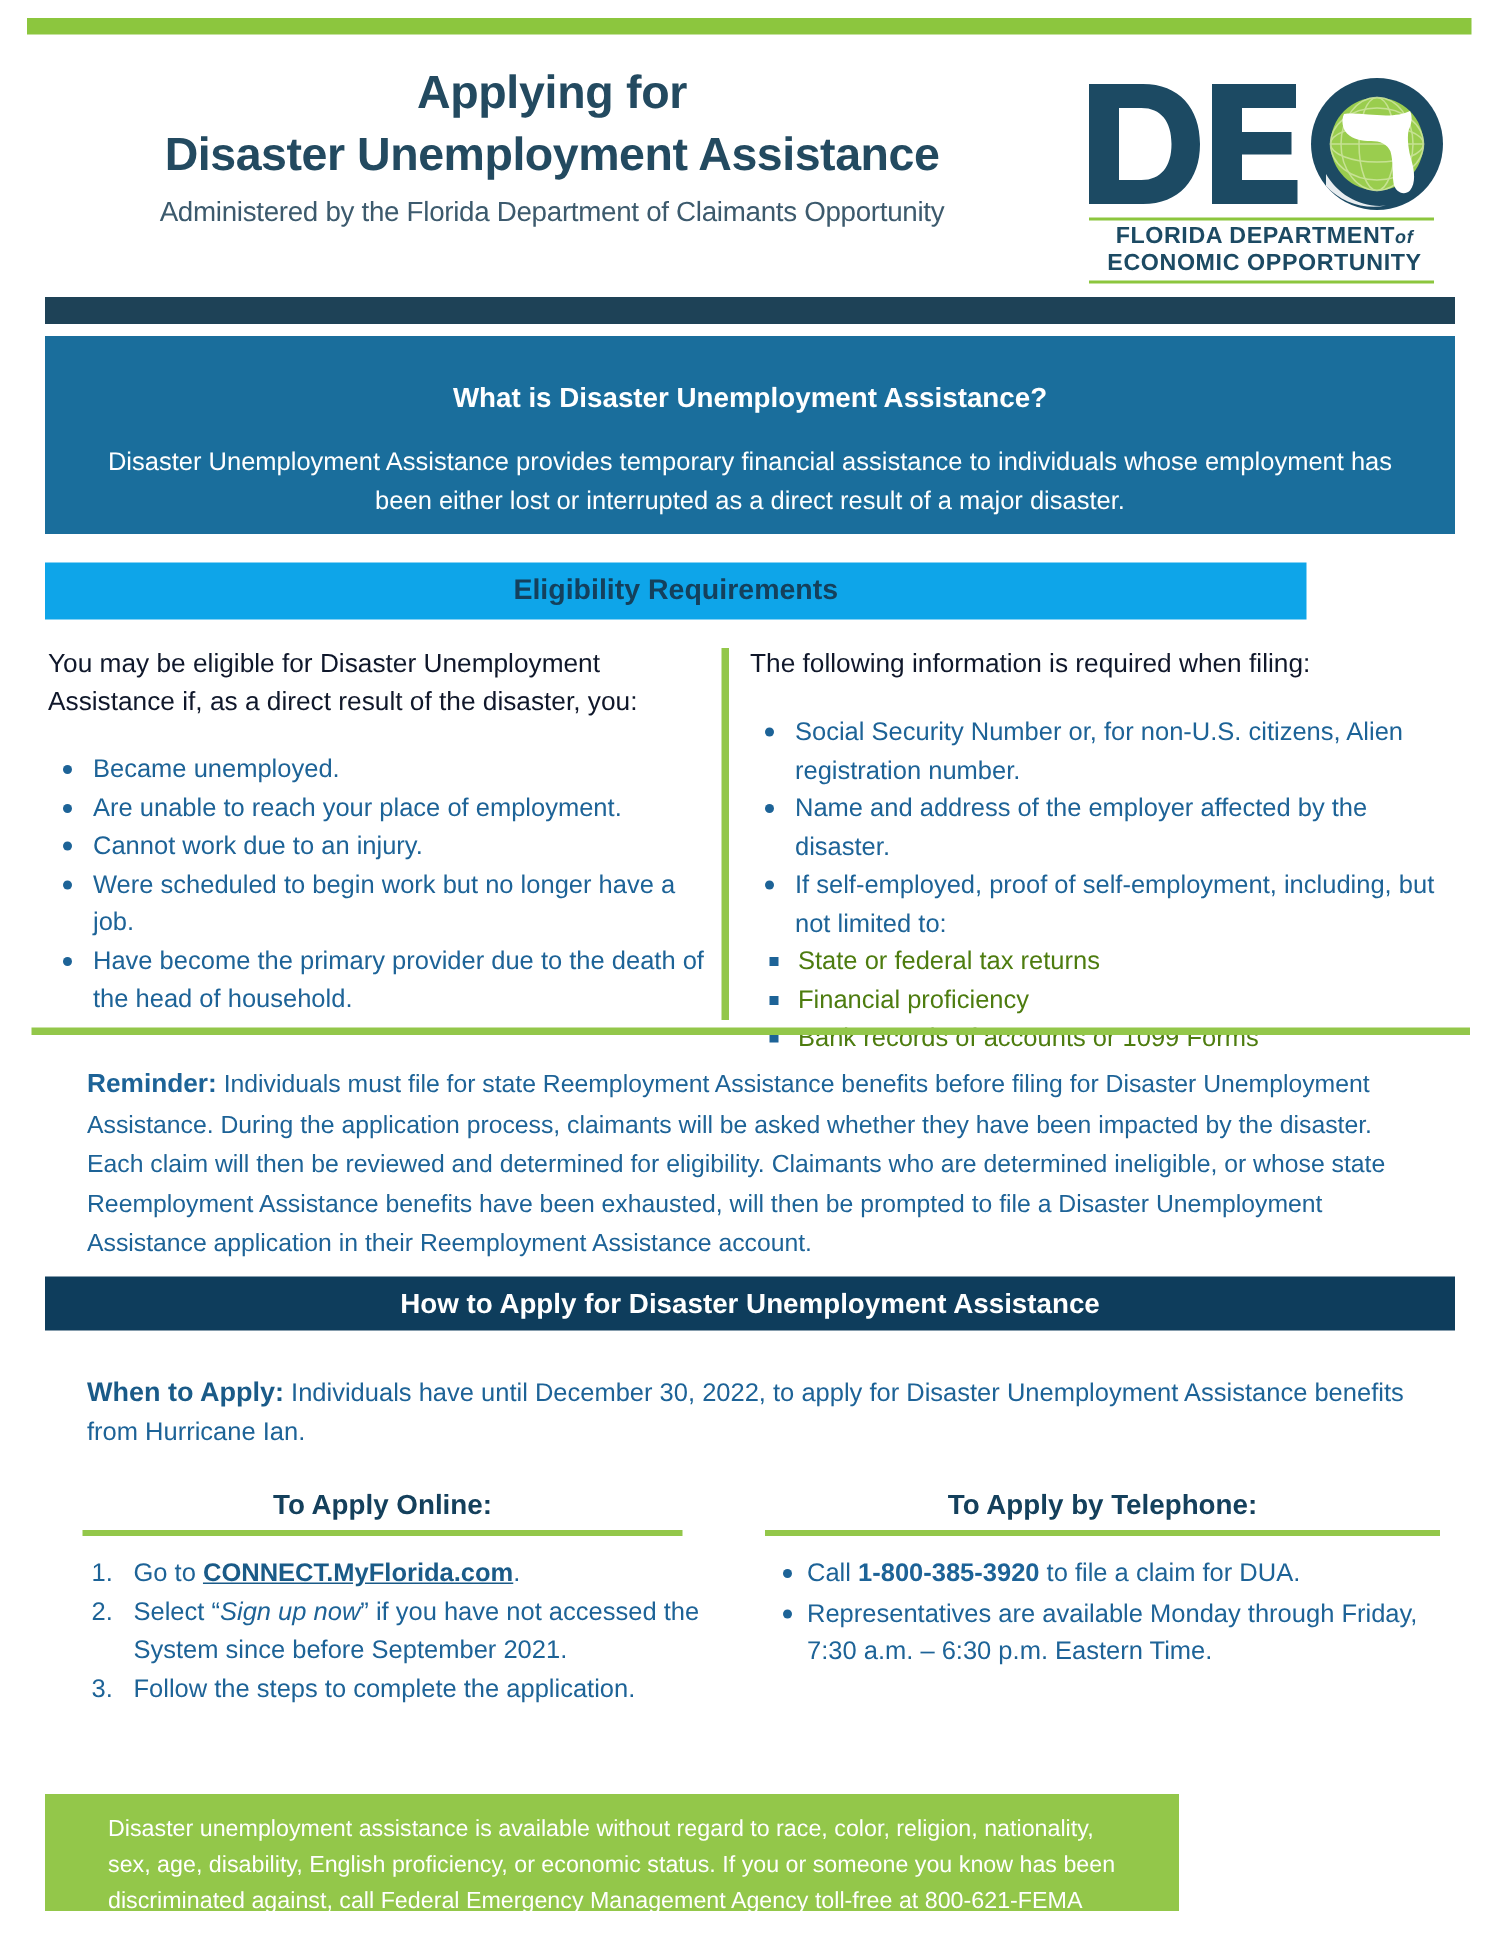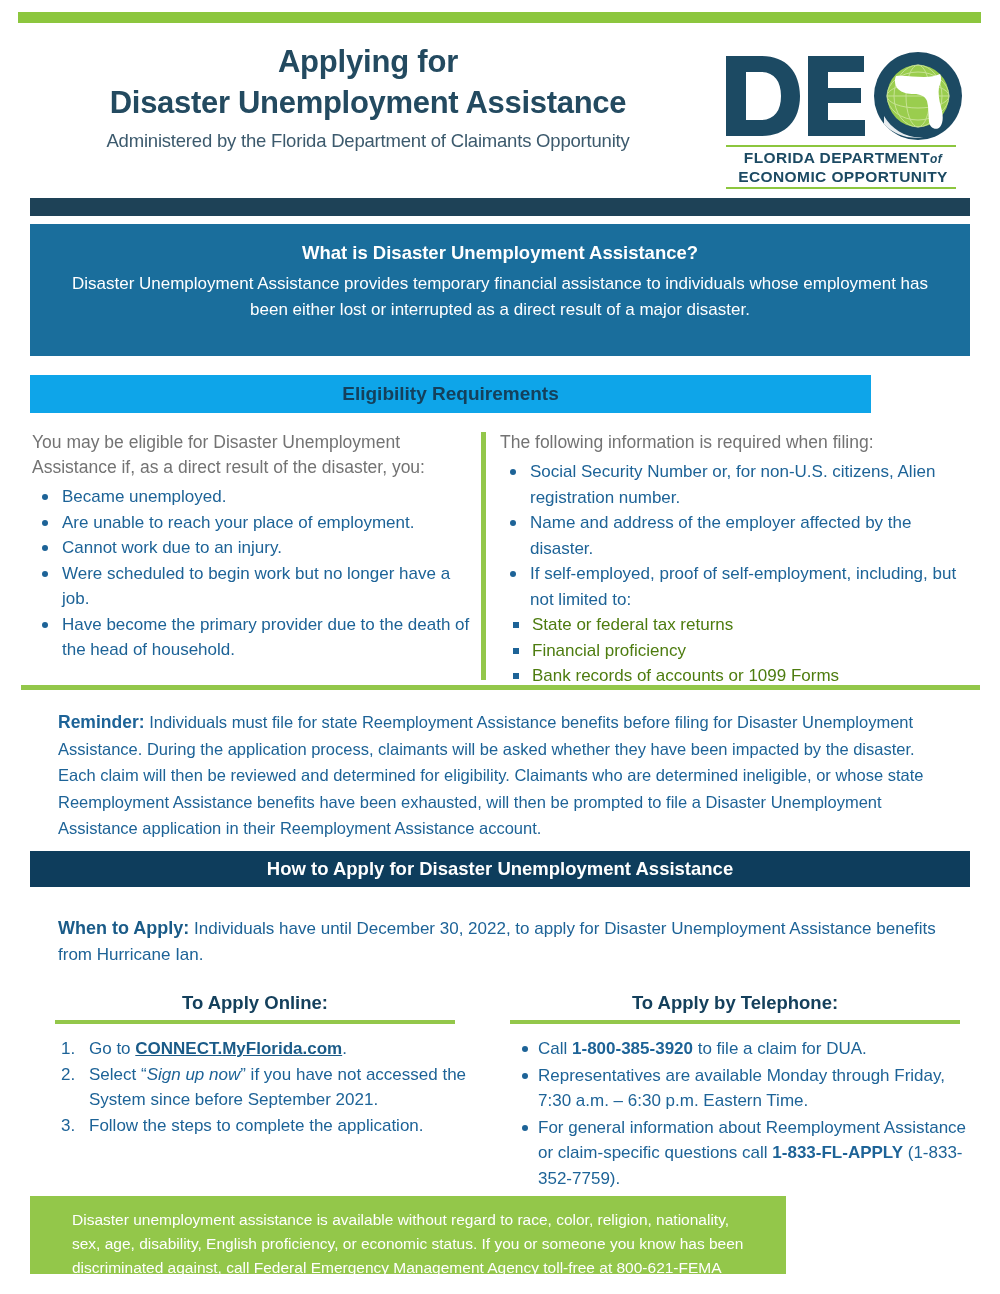--- a/index.html
+++ b/index.html
@@ -131,21 +131,21 @@
     top: 224px;
     width: 940px;
     height: 132px;
     background: #1a6e9c;
     color: #ffffff;
     text-align: center;
     box-sizing: border-box;
     padding: 11px 30px 0 30px;
   }
   .blue-box h2 {
-    margin: 4px;
+    margin: 16px;
     font-size: 18.5px;
     font-weight: bold;
     line-height: 28px;
   }
   .blue-box p {
     margin: 0;
     font-size: 17px;
     line-height: 26px;
   }
 
@@ -183,22 +183,22 @@
     position: absolute;
     left: 481px;
     top: 432px;
     width: 5px;
     height: 248px;
     background: #93c74a;
   }
   .lead {
     font-size: 17.5px;
     line-height: 25px;
-    color: #737373;
-    margin: 0 0 4px 0;
+    color: #0f172a;
+    margin: 0 0 20px 0;
   }
   ul.dots {
     margin: 0;
     padding: 0 0 0 26px;
     list-style: none;
   }
   ul.dots > li {
     position: relative;
     font-size: 17px;
     line-height: 25.5px;
@@ -525,23 +525,20 @@
     <li>Follow the steps to complete the application.</li>
   </ol>
 
   <div class="col-phone-head">To Apply by Telephone:</div>
   <div class="rule-phone"></div>
   <ul class="phone">
     <li>
       <span>Call </span><b>1-800-385-3920</b><span> to file a claim for DUA.</span>
     </li>
     <li>Representatives are available Monday through Friday, 7:30 a.m. – 6:30 p.m. Eastern Time.</li>
-    <li>
-      <span>For general information about Reemployment Assistance or claim-specific questions call </span><b>1-833-FL-APPLY</b><span> (1-833-352-7759).</span>
-    </li>
   </ul>
 
   <div class="footer">
     <p>
       <span>Disaster unemployment assistance is available without regard to race, color, religion, nationality, sex, age, disability, English proficiency, or economic status. If you or someone you know has been discriminated against, call Federal Emergency Management Agency toll-free at 800-621-FEMA (3362). For TTY call 800-462-7585.</span>
       &nbsp;&nbsp;<span class="updated">(Updated: 10/2022)</span>
     </p>
   </div>
 
 </div>

